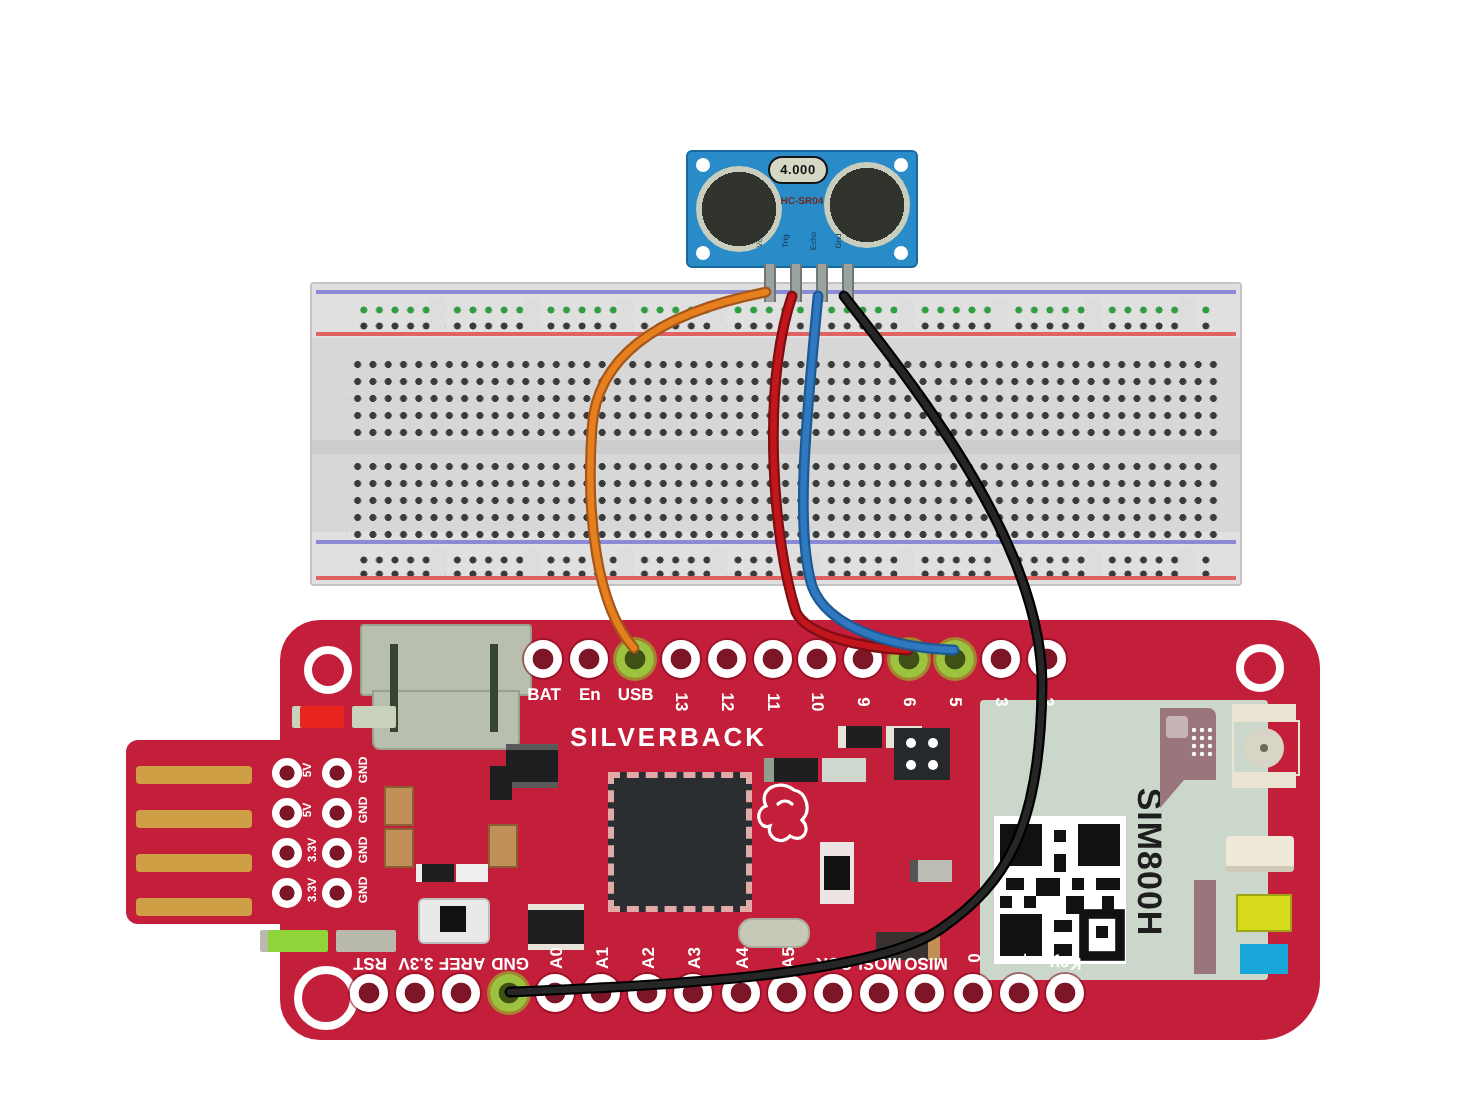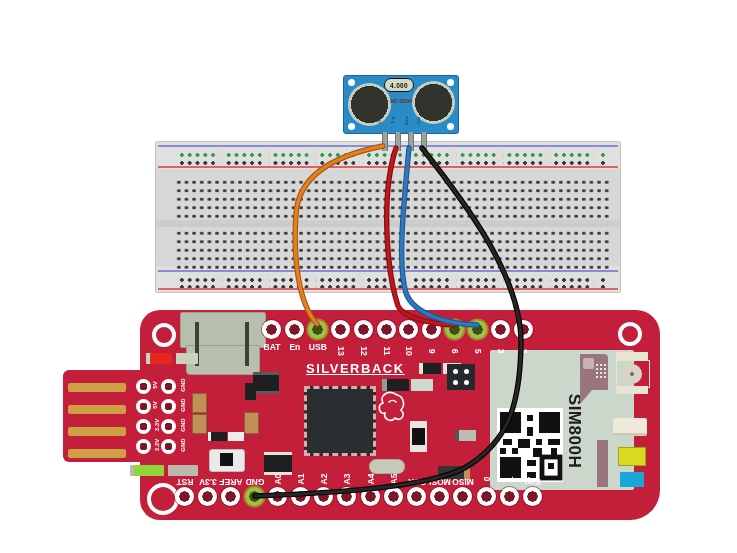--- a/index.html
+++ b/index.html
@@ -135,21 +135,21 @@
     <div class="smd" style="left:55px;top:12px;width:4px;height:44px;background:#35452f;"></div>
     <div class="smd" style="left:105px;top:12px;width:4px;height:44px;background:#35452f;"></div>
 
     <div class="mount-hole" style="left:12px;top:13px;width:16px;height:16px;"></div>
     <div class="mount-hole" style="left:478px;top:12px;width:16px;height:16px;"></div>
     <div class="mount-hole" style="left:7px;top:173px;width:24px;height:24px;"></div>
 
     <div class="led" style="left:10px;top:43px;width:22px;height:11px;background:#e8251f;box-shadow:-4px 0 0 #c9d2bd,26px 0 0 #c9d2bd;"></div>
     <div class="led" style="left:-6px;top:155px;width:30px;height:11px;background:#8fd438;box-shadow:-4px 0 0 #b9b9ad,34px 0 0 #b9b9ad;"></div>
 
-    <div class="silk" style="left:166px;top:51px;font-size:13px;letter-spacing:1.5px;text-decoration:underline;">SILVERBACK</div>
+    <div class="silk" style="left:145px;top:51px;font-size:13px;letter-spacing:1.5px;">SILVERBACK</div>
 
     <div class="chip"></div>
     <svg class="smd" style="left:235px;top:80px;" width="32" height="38" viewBox="0 0 32 38">
       <path d="M22,5 C14,-1 4,5 8,13 C2,15 4,25 10,23 C8,29 16,33 20,28 C26,32 31,25 26,20 C31,15 28,6 22,5 M14,12 C16,10 19,10 21,12" fill="none" stroke="#ffffff" stroke-width="1.6" stroke-linecap="round"></path>
     </svg>
 
     <div class="smd" style="left:283px;top:53px;width:18px;height:11px;background:#1d1f21;box-shadow:-4px 0 0 #e8e3d8,20px 0 0 #e8e3d8;"></div>
     <div class="smd" style="left:247px;top:69px;width:22px;height:12px;background:#1d1f21;box-shadow:-5px 0 0 #8fa08f,24px 0 0 #cfd8cf;"></div>
     <div class="smd" style="left:307px;top:54px;width:28px;height:26px;background:#26292b;">
       <div style="position:absolute;left:6px;top:5px;width:5px;height:5px;border-radius:50%;background:#fff;"></div>

